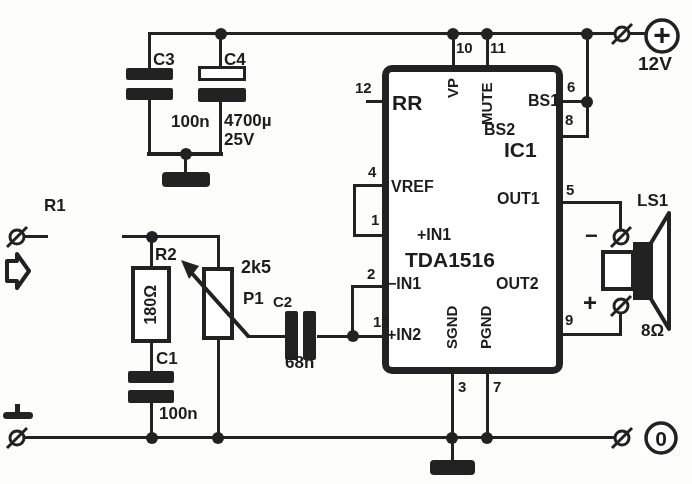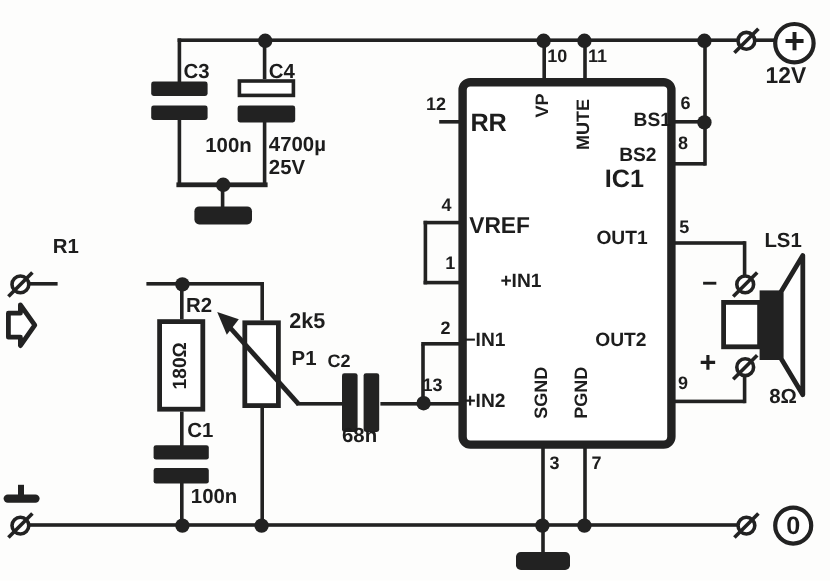--- a/index.html
+++ b/index.html
@@ -164,40 +164,41 @@
   <div class="lbl" style="left:156px;top:350px;font-size:17px;">C1</div>
   <div class="lbl" style="left:159px;top:405px;font-size:17px;">100n</div>
   <div class="lbl" style="left:273px;top:294px;font-size:15px;">C2</div>
   <div class="lbl" style="left:285px;top:354px;font-size:17px;">68n</div>
   <div class="lbl" style="left:637px;top:192px;font-size:17px;">LS1</div>
   <div class="lbl" style="left:585px;top:225px;font-size:22px;">−</div>
   <div class="lbl" style="left:583px;top:291px;font-size:24px;">+</div>
   <div class="lbl" style="left:641px;top:322px;font-size:17px;">8Ω</div>
 
   <div class="lbl" style="left:504px;top:139px;font-size:21px;">IC1</div>
+  <div class="lbl" style="left:405px;top:249px;font-size:21px;">TDA1516</div>
 
   <div class="lbl" style="left:355px;top:80px;font-size:15px;">12</div>
   <div class="lbl" style="left:392px;top:92px;font-size:21px;">RR</div>
   <div class="lbl" style="left:456px;top:40px;font-size:15px;">10</div>
   <div class="lbl" style="left:490px;top:40px;font-size:15px;">11</div>
   <div class="lbl vtext" style="left:444px;top:74px;width:16px;height:28px;font-size:15px;">VP</div>
   <div class="lbl vtext" style="left:478px;top:74px;width:16px;height:60px;font-size:15px;">MUTE</div>
   <div class="lbl" style="left:567px;top:79px;font-size:15px;">6</div>
   <div class="lbl" style="left:494px;top:93px;font-size:16px;margin-left:34px;">BS1</div>
   <div class="lbl" style="left:565px;top:112px;font-size:15px;">8</div>
-  <div class="lbl" style="left:516px;top:122px;font-size:16px;">BS2</div>
+  <div class="lbl" style="left:484px;top:122px;font-size:16px;">BS2</div>
   <div class="lbl" style="left:368px;top:164px;font-size:15px;">4</div>
-  <div class="lbl" style="left:391px;top:179px;font-size:19px;">VREF</div>
+  <div class="lbl" style="left:391px;top:179px;font-size:16px;">VREF</div>
   <div class="lbl" style="left:371px;top:212px;font-size:15px;">1</div>
   <div class="lbl" style="left:389px;top:227px;font-size:16px;margin-left:28px;">+IN1</div>
   <div class="lbl" style="left:566px;top:182px;font-size:15px;">5</div>
   <div class="lbl" style="left:497px;top:191px;font-size:16px;">OUT1</div>
   <div class="lbl" style="left:367px;top:266px;font-size:15px;">2</div>
   <div class="lbl" style="left:387px;top:276px;font-size:16px;">−IN1</div>
-  <div class="lbl" style="left:352px;top:314px;font-size:15px;">13</div>
+  <div class="lbl" style="left:373px;top:314px;font-size:15px;">13</div>
   <div class="lbl" style="left:387px;top:327px;font-size:16px;">+IN2</div>
   <div class="lbl vtext" style="left:443px;top:294px;width:16px;height:66px;font-size:15px;">SGND</div>
   <div class="lbl vtext" style="left:477px;top:294px;width:16px;height:66px;font-size:15px;">PGND</div>
   <div class="lbl" style="left:565px;top:312px;font-size:15px;">9</div>
   <div class="lbl" style="left:496px;top:276px;font-size:16px;">OUT2</div>
   <div class="lbl" style="left:458px;top:379px;font-size:15px;">3</div>
   <div class="lbl" style="left:493px;top:379px;font-size:15px;">7</div>
 
 </div>
 

